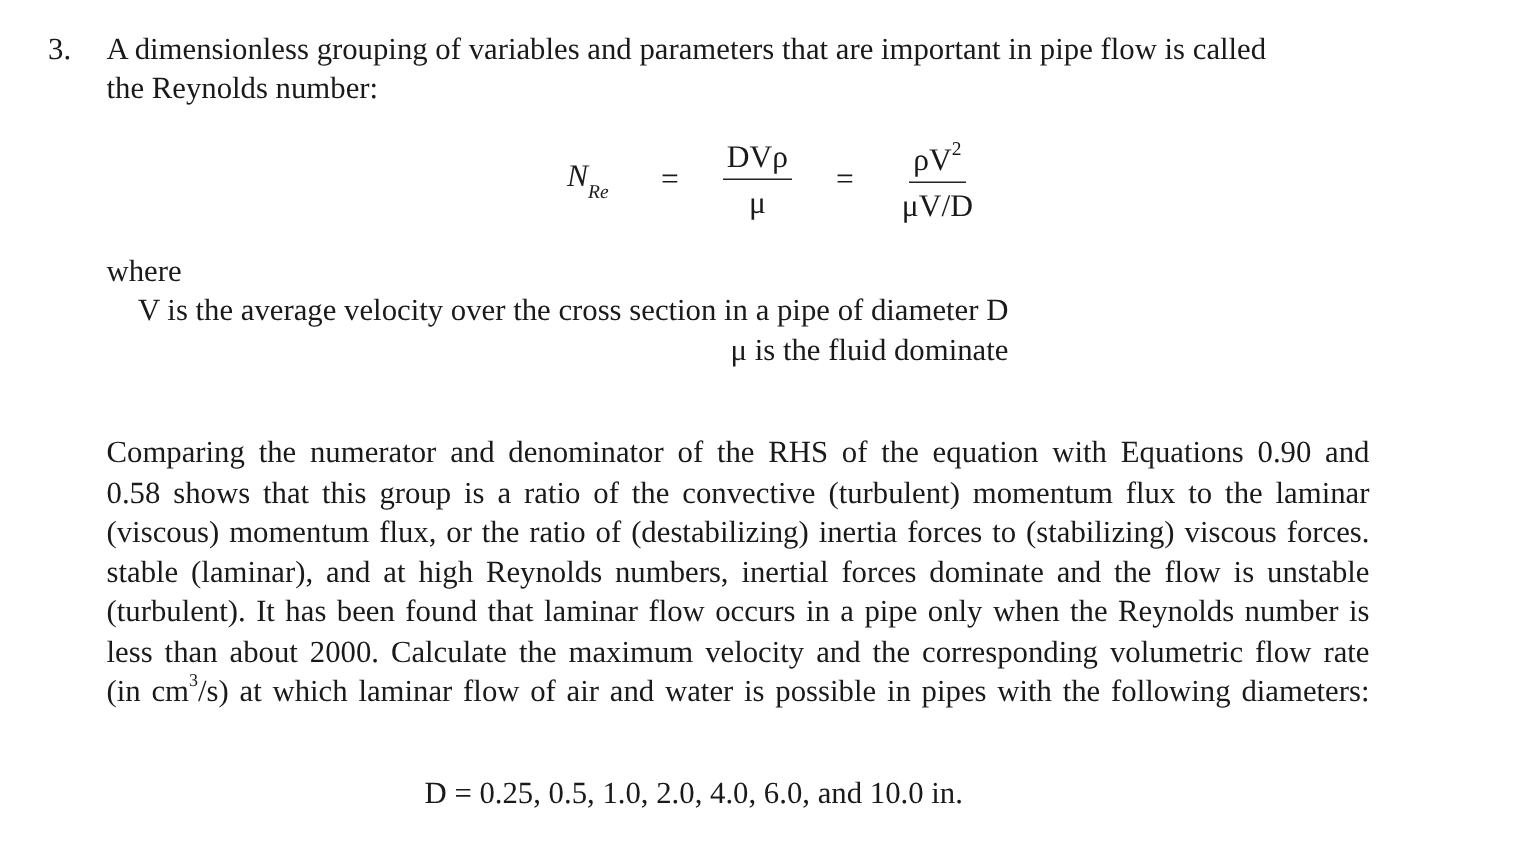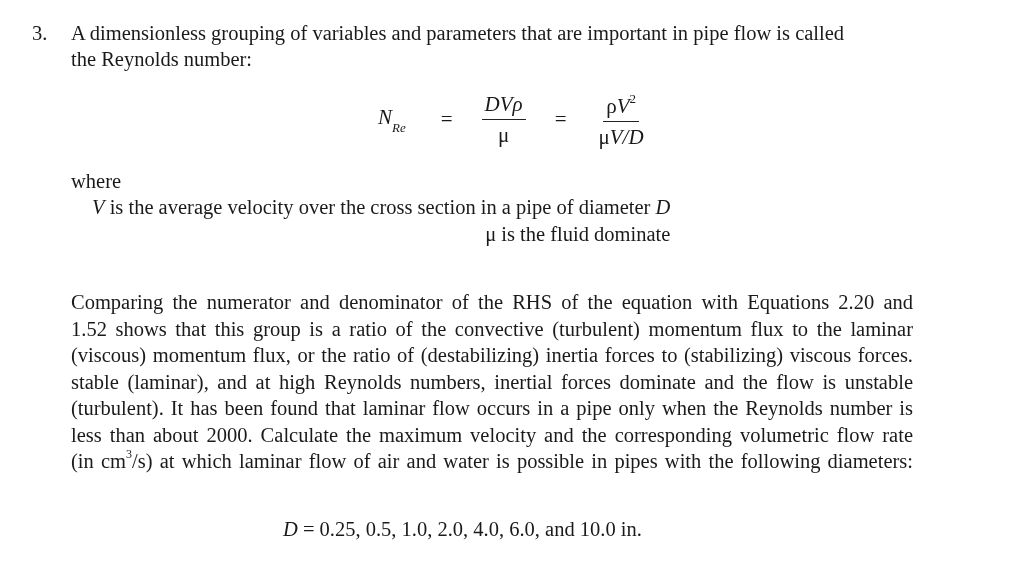--- a/index.html
+++ b/index.html
@@ -59,21 +59,21 @@
     }
     .frac .num {
       padding: 0 3px 2px 3px;
       border-bottom: 1.2px solid #222;
       line-height: 26px;
     }
     .frac .den {
       padding: 2px 3px 0 3px;
       line-height: 26px;
     }
-    .it { font-style: italic; }
+    .it { }
     sup.sq {
       font-size: 13px;
       position: relative;
       top: -2px;
     }
     .where {
       position: absolute;
       left: 71px;
       top: 168px;
       line-height: 26px;
@@ -139,22 +139,22 @@
 </div>
 
 <div class="where">where</div>
 
 <div class="defs">
   <div class="def-line"><span class="it">V</span><span> is the average velocity over the cross section in a pipe of diameter </span><span class="it">D</span></div>
   <div class="def-line"><span>μ</span><span> is the fluid dominate</span></div>
 </div>
 
 <div class="paragraph">
-  <span class="para-line">Comparing the numerator and denominator of the RHS of the equation with Equations 2.20 and</span>
-  <span class="para-line">1.52 shows that this group is a ratio of the convective (turbulent) momentum flux to the laminar</span>
+  <span class="para-line">Comparing the numerator and denominator of the RHS of the equation with Equations 0.90 and</span>
+  <span class="para-line">0.58 shows that this group is a ratio of the convective (turbulent) momentum flux to the laminar</span>
   <span class="para-line">(viscous) momentum flux, or the ratio of (destabilizing) inertia forces to (stabilizing) viscous forces.</span>
   <span class="para-line">stable (laminar), and at high Reynolds numbers, inertial forces dominate and the flow is unstable</span>
   <span class="para-line">(turbulent). It has been found that laminar flow occurs in a pipe only when the Reynolds number is</span>
   <span class="para-line">less than about 2000. Calculate the maximum velocity and the corresponding volumetric flow rate</span>
   <span class="para-line"><span>(in cm</span><sup class="cube">3</sup><span>/s) at which laminar flow of air and water is possible in pipes with the following diameters:</span></span>
 </div>
 
 <div class="diam-line"><span class="it">D</span><span> = 0.25, 0.5, 1.0, 2.0, 4.0, 6.0, and 10.0 in.</span></div>
 
 </body></html>

